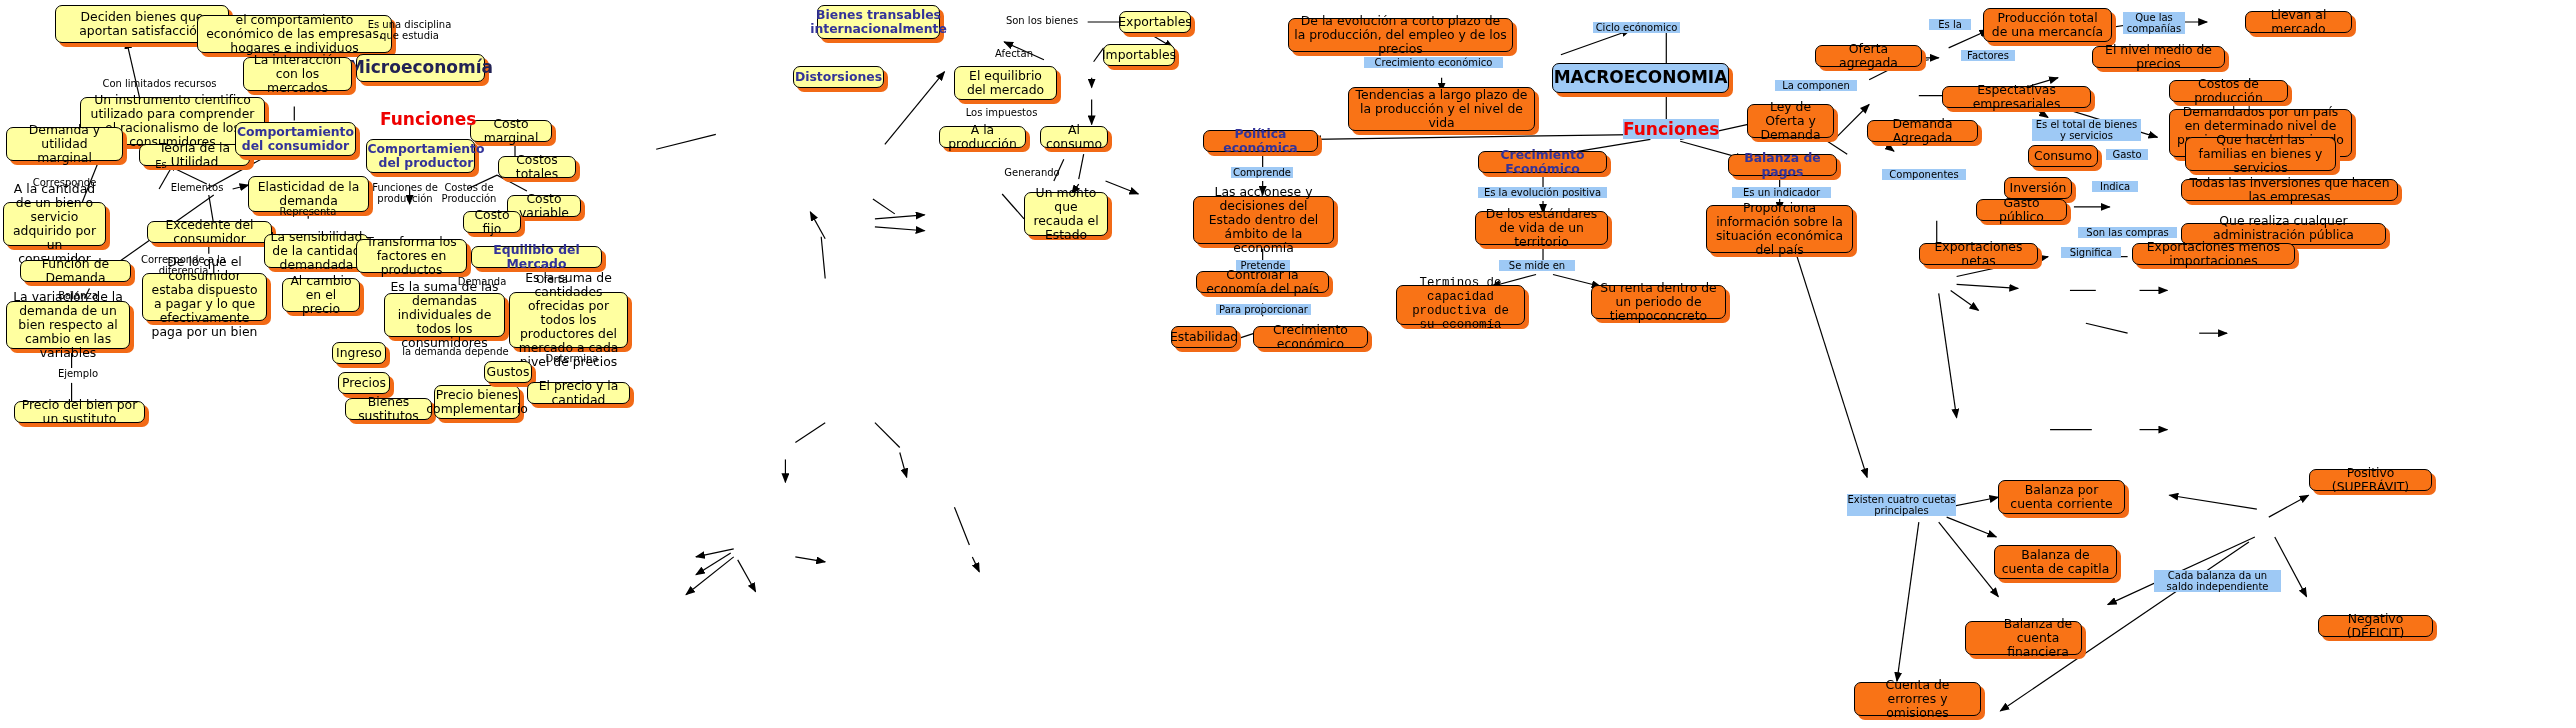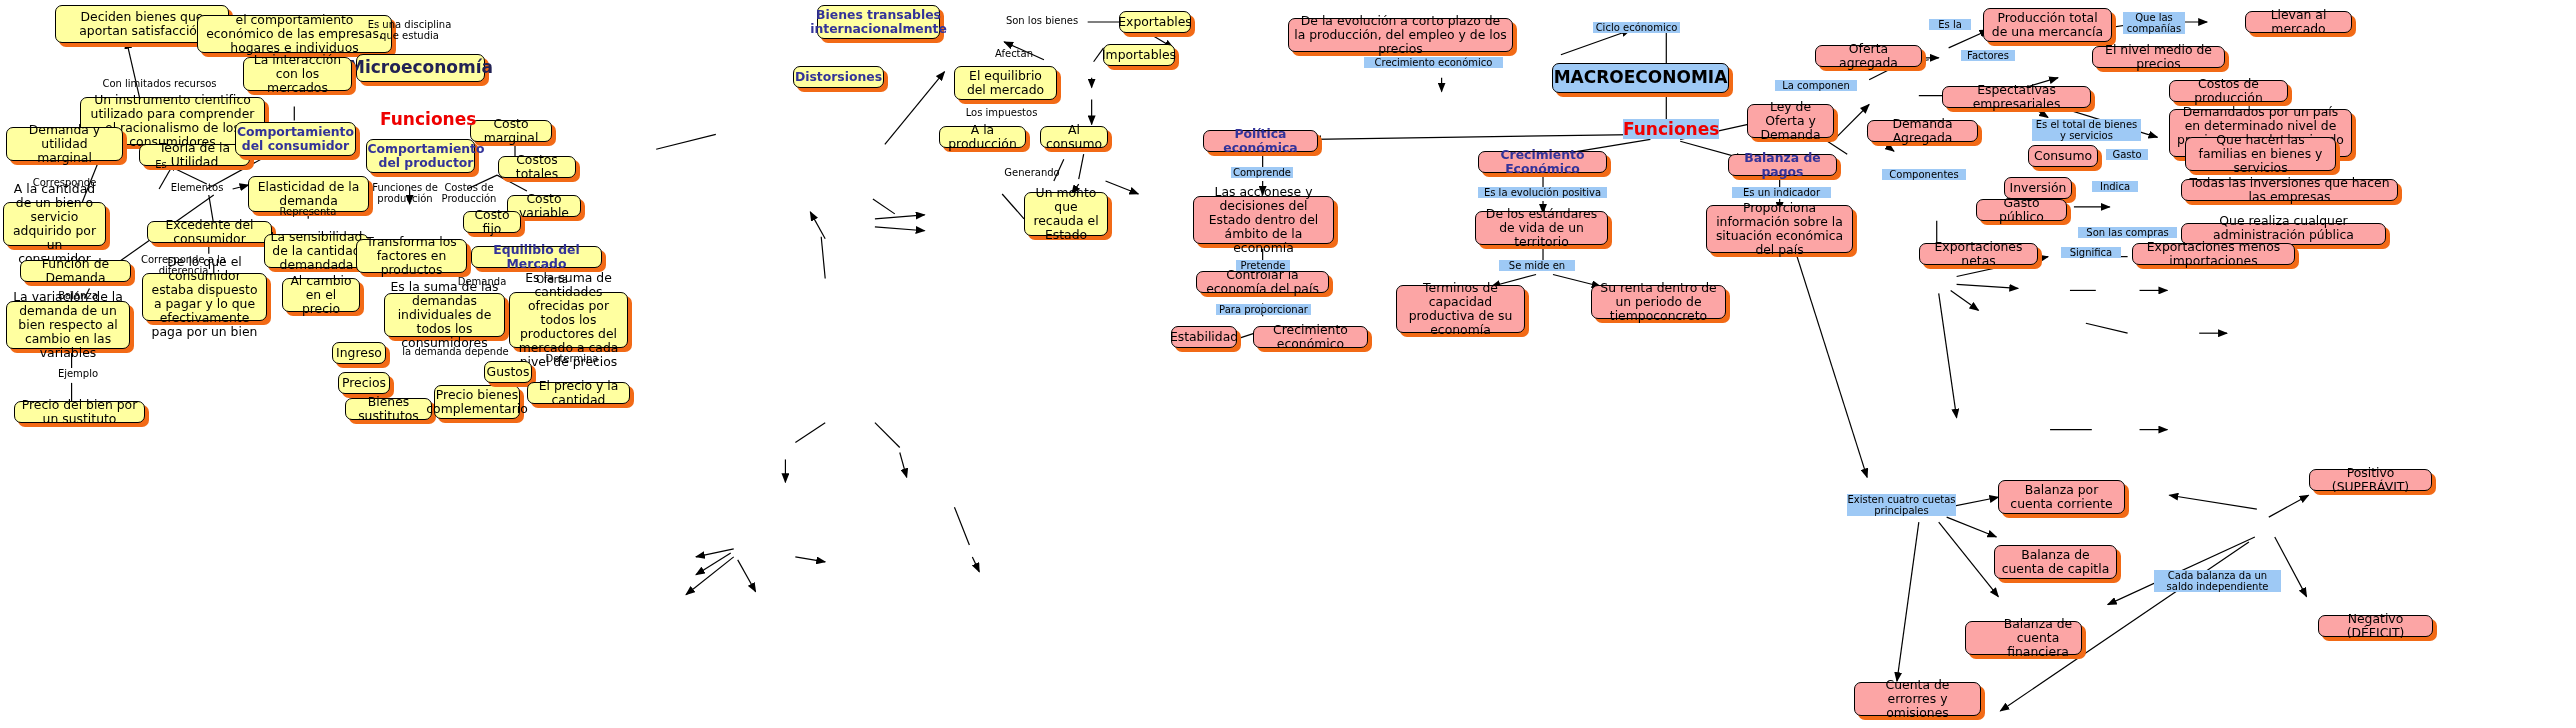--- a/index.html
+++ b/index.html
@@ -18,21 +18,21 @@
     background:#ffffa0;
     color:#000;
     font-size:12.4px;
     line-height:1.12;
     text-align:center;
     display:flex;align-items:center;justify-content:center;
     padding:2px 5px;
     box-shadow:4px 4px 0 0 #f26a16;
     z-index:5;
   }
-  .node.blue{background:#fca5a5;}
+  .node.blue{background:#f97316;}
   .node.bold{font-weight:bold;color:#333399;}
   .node.micro{font-size:17px;color:#222255;font-weight:bold;}
   .node.macro{font-size:17px;color:#000;font-weight:bold;background:#9ec9f5;}
 
   .funcs{
     position:absolute;font-weight:bold;font-size:17px;color:#ee0000;
     z-index:6;white-space:nowrap;
   }
   .funcs.hl{background:#9ec9f5;}
 
@@ -428,36 +428,39 @@
     </div>
 
   <div class="lbl hl" style="left:1593px;top:22px;width:87px;">Ciclo ecónomico</div>
 
   <div class="lbl hl" style="left:1364px;top:57px;width:139px;">Crecimiento económico</div>
 
   <div class="node blue macro" style="left:1552px;top:63px;width:177px;height:30px;">
       <span>MACROECONOMIA</span>
     </div>
 
+  <div class="node blue" style="left:1348px;top:87px;width:187px;height:44px;">
+      <span>Tendencias a largo plazo de la producción y el nivel de vida</span>
+    </div>
 
   <div class="funcs hl" style="left:1623px;top:119px;">Funciones</div>
 
   <div class="node blue bold" style="left:1478px;top:151px;width:129px;height:22px;">
       <span>Crecimiento Económico</span>
     </div>
 
   <div class="lbl hl" style="left:1478px;top:187px;width:129px;">Es la evolución positiva</div>
 
   <div class="node blue" style="left:1475px;top:211px;width:133px;height:34px;">
       <span>De los estándares de vida de un territorio</span>
     </div>
 
   <div class="lbl hl" style="left:1499px;top:260px;width:76px;">Se mide en</div>
 
-  <div class="node blue" style="left:1396px;top:285px;width:129px;height:48px;">
+  <div class="node blue" style="left:1396px;top:285px;width:129px;height:40px;font-family:Liberation Mono, monospace;">
       <span>Terminos de capacidad productiva de su economía</span>
     </div>
 
   <div class="node blue" style="left:1591px;top:285px;width:135px;height:34px;">
       <span>Su renta dentro de un periodo de tiempoconcreto</span>
     </div>
 
   <div class="node blue bold" style="left:1728px;top:154px;width:109px;height:22px;">
       <span>Balanza de pagos</span>
     </div>

